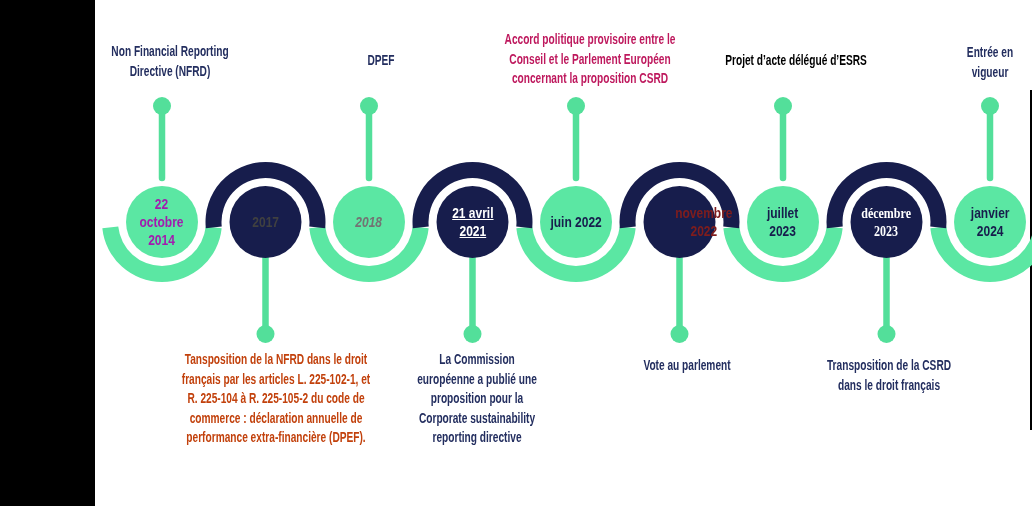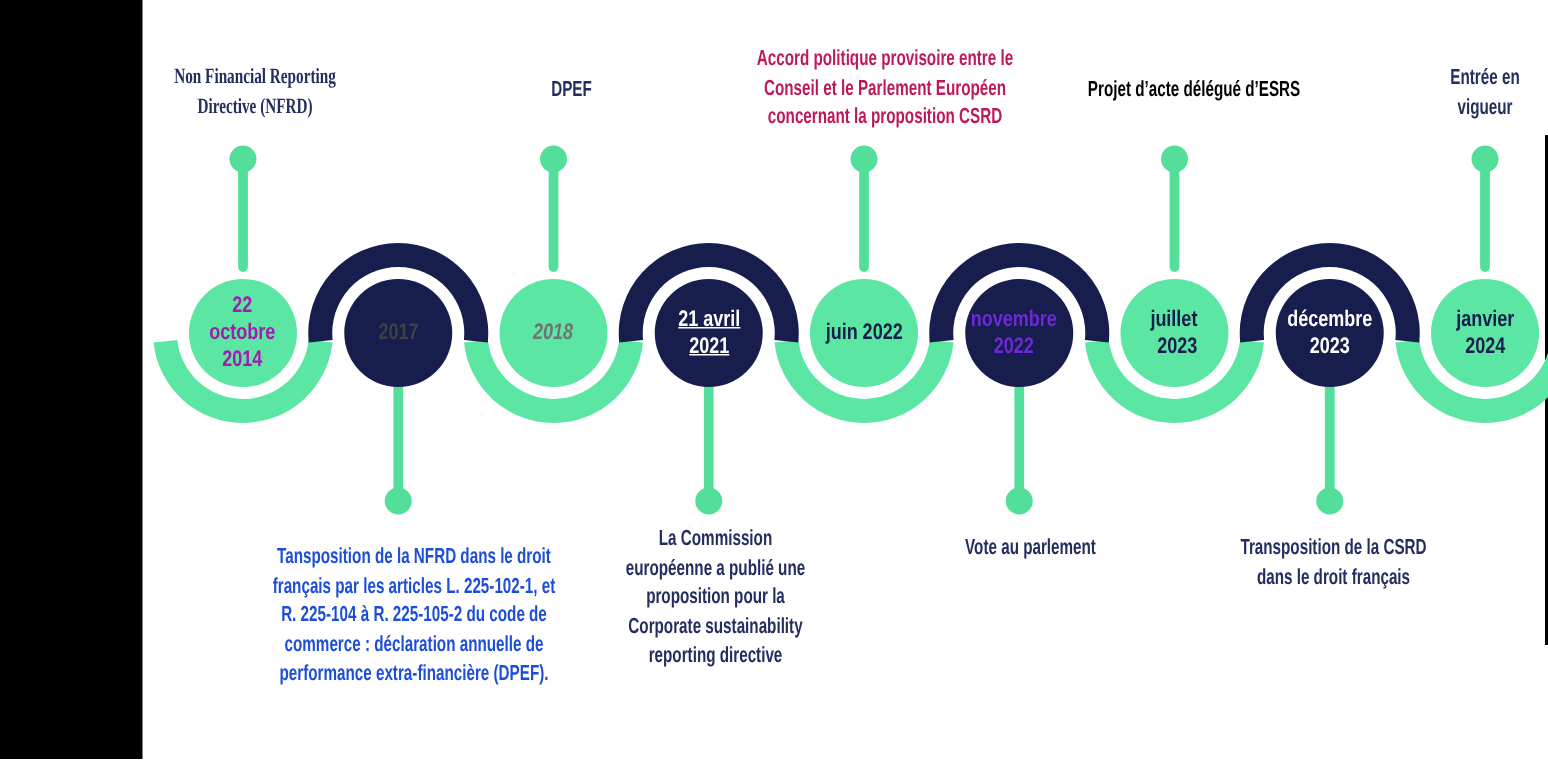--- a/index.html
+++ b/index.html
@@ -70,28 +70,28 @@
         <circle cx="990" cy="106" r="9" fill="#53DF9A"></circle>
         <circle cx="990" cy="222" r="36" fill="#5BE7A3"></circle>
       </g>
     </svg>
   <div id="overlay">
       <div class="bubble" style="left: 102px; top: 167px; color: #a21caf;">
         <div class="inner">22
 octobre
 2014</div>
       </div>
-      <div class="lbl" style="left: 20px; top: 42px; color: rgb(35, 46, 95); font-family: Liberation Serif, serif;">
+      <div class="lbl" style="left: 20px; top: 42px; color: rgb(35, 46, 95);">
         <div class="inner">Non Financial Reporting
 Directive (NFRD)</div>
       </div>
       <div class="bubble" style="left: 205.5px; top: 167px; color: #404040;">
         <div class="inner">2017</div>
       </div>
-      <div class="lbl" style="left: 125.5px; top: 362px; color: #1d4ed8; text-align: center;">
+      <div class="lbl" style="left: 125.5px; top: 350px; color: #c2410c; text-align: center;">
         <div class="inner">Tansposition de la NFRD dans le droit
 français par les articles L. 225-102-1, et
 R. 225-104 à R. 225-105-2 du code de
 commerce : déclaration annuelle de
 performance extra-financière (DPEF).</div>
       </div>
       <div class="bubble" style="left: 309px; top: 167px; color: #737373; font-style: italic;">
         <div class="inner">2018</div>
       </div>
       <div class="lbl" style="left: 231px; top: 51px; color: rgb(35, 46, 95);">
@@ -109,35 +109,35 @@
 reporting directive</div>
       </div>
       <div class="bubble" style="left: 516px; top: 167px; color: rgb(23, 29, 76);">
         <div class="inner">juin 2022</div>
       </div>
       <div class="lbl" style="left: 440px; top: 30px; color: #be185d;">
         <div class="inner">Accord politique provisoire entre le
 Conseil et le Parlement Européen
 concernant la proposition CSRD</div>
       </div>
-      <div class="bubble" style="left: 616px; top: 167px; color: #6d28d9;">
+      <div class="bubble" style="left: 644px; top: 167px; color: #7f1d1d;">
         <div class="inner">novembre
 2022</div>
       </div>
       <div class="lbl" style="left: 536.5px; top: 356px; color: rgb(35, 46, 95);">
         <div class="inner">Vote au parlement</div>
       </div>
-      <div class="bubble" style="left: 723px; top: 167px; color: rgb(23, 29, 76); text-align: right;">
+      <div class="bubble" style="left: 723px; top: 167px; color: rgb(23, 29, 76);">
         <div class="inner">juillet
 2023</div>
       </div>
       <div class="lbl" style="left: 646px; top: 51px; color: #000000;">
         <div class="inner">Projet d’acte délégué d’ESRS</div>
       </div>
-      <div class="bubble" style="left: 826.5px; top: 167px; color: rgb(255, 255, 255);">
+      <div class="bubble" style="left: 826.5px; top: 167px; color: rgb(255, 255, 255); font-family: Liberation Serif, serif;">
         <div class="inner">décembre
 2023</div>
       </div>
       <div class="lbl" style="left: 738.5px; top: 356px; color: rgb(35, 46, 95);">
         <div class="inner">Transposition de la CSRD
 dans le droit français</div>
       </div>
       <div class="bubble" style="left: 930px; top: 167px; color: rgb(23, 29, 76);">
         <div class="inner">janvier
 2024</div>

